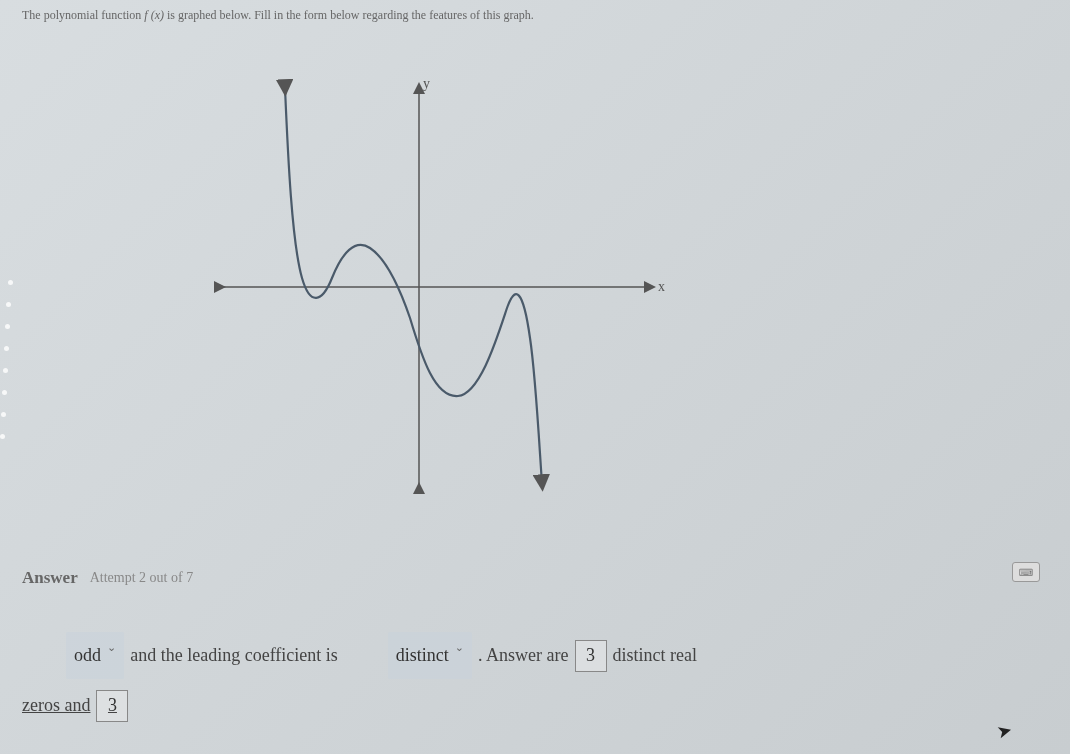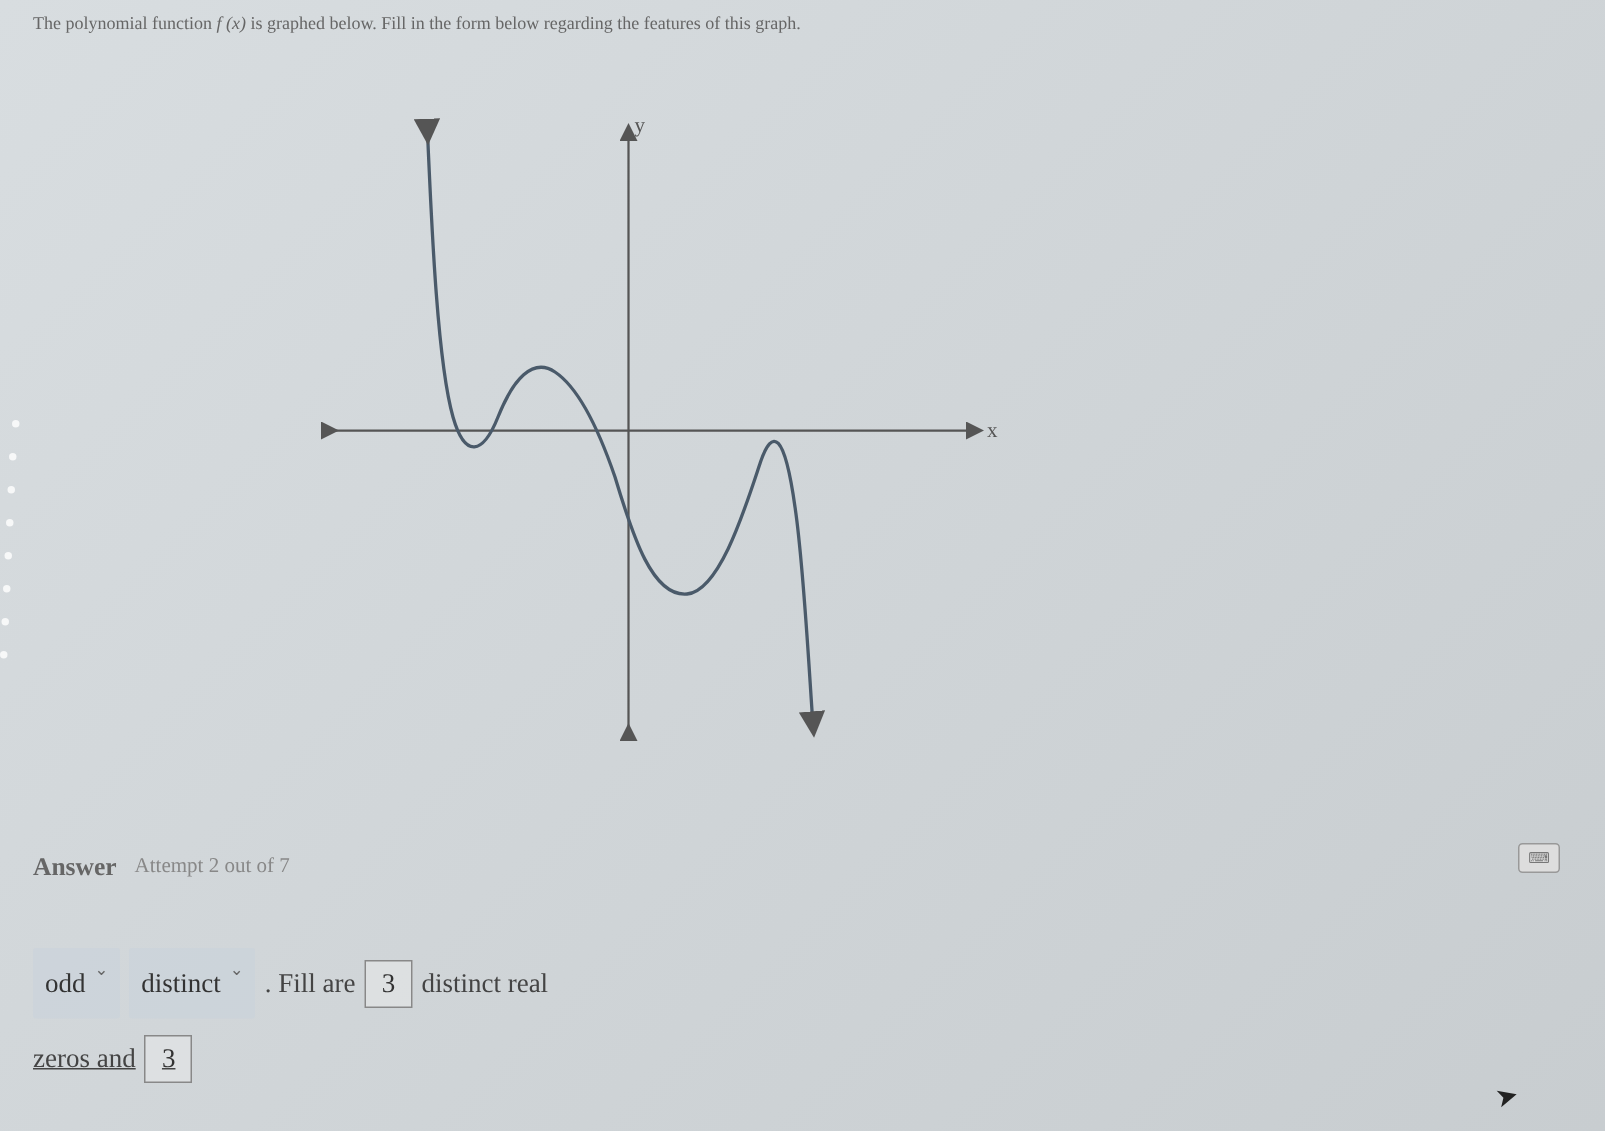--- a/index.html
+++ b/index.html
@@ -89,20 +89,21 @@
   .dropdown {
     display: inline-flex;
     align-items: flex-start;
     gap: 6px;
     padding: 2px 8px;
     background: rgba(200,210,220,0.5);
     border-radius: 2px;
     font-size: 18px;
     color: #333;
     cursor: pointer;
+    margin-left: 44px;
   }
   .chev {
     font-size: 11px;
     color: #666;
   }
   .numbox {
     display: inline-flex;
     align-items: center;
     justify-content: center;
     width: 32px;
@@ -167,25 +168,26 @@
   <span class="attempt">Attempt 2 out of 7</span>
 </div>
 
 <div class="keyboard-icon">⌨</div>
 
 <div class="sentence sentence-1">
   <span class="dropdown">
     <span>odd</span>
     <span class="chev">⌄</span>
   </span>
+  <span>and the leading coefficient is</span>
   <span class="dropdown">
     <span>distinct</span>
     <span class="chev">⌄</span>
   </span>
-  <span>. Fill are</span>
+  <span>. Answer are</span>
   <span class="numbox">3</span>
   <span>distinct real</span>
 </div>
 
 <div class="sentence sentence-2">
   <span>zeros and</span>
   <span class="numbox">3</span>
 </div>
 
 <div class="cursor">➤</div>

